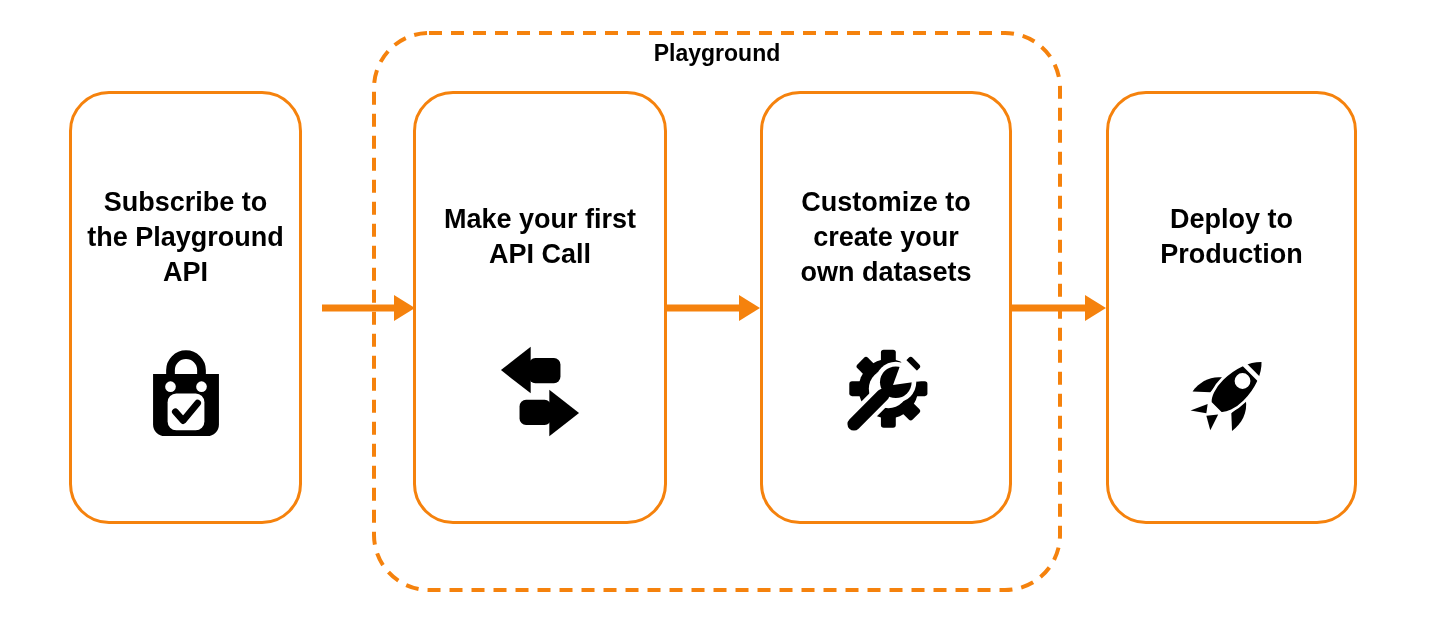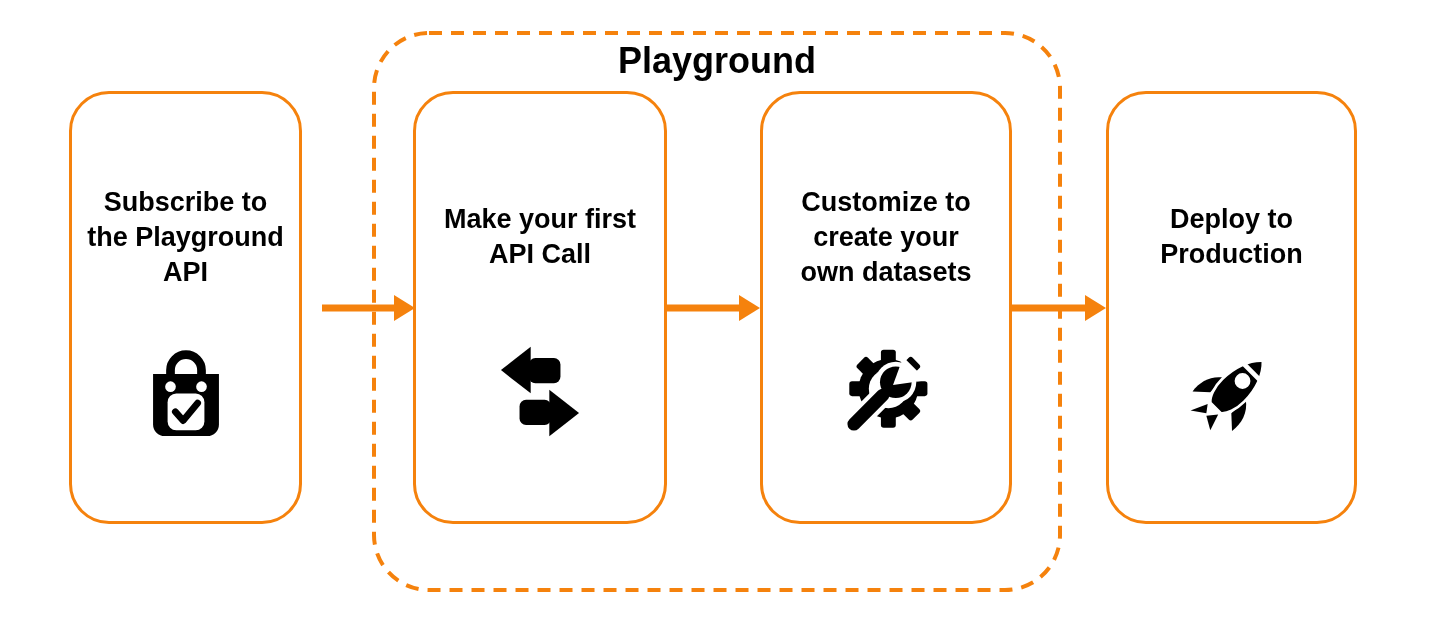--- a/index.html
+++ b/index.html
@@ -3,21 +3,21 @@
 <meta charset="utf-8">
 <style>
   html,body{margin:0;padding:0;background:#fff;}
   .canvas{
     position:relative;width:1440px;height:626px;background:#ffffff;
     font-family:"Liberation Sans",sans-serif;overflow:hidden;
   }
   .connector-layer{position:absolute;left:0;top:0;width:1440px;height:626px;}
   .group-label{
     position:absolute;left:374px;top:40px;width:686px;
-    text-align:center;font-size:36px;font-weight:bold;color:#000;
+    text-align:center;font-size:23px;font-weight:bold;color:#000;
   }
   .step-box{
     position:absolute;top:91px;height:433px;background:#ffffff;
     border:3px solid #F5820D;border-radius:40px;box-sizing:border-box;
   }
   .step-title{
     position:absolute;left:6px;right:6px;top:90px;height:106px;
     display:flex;align-items:center;justify-content:center;
     text-align:center;font-size:27px;line-height:35px;font-weight:bold;color:#000;
     white-space:pre-line;

